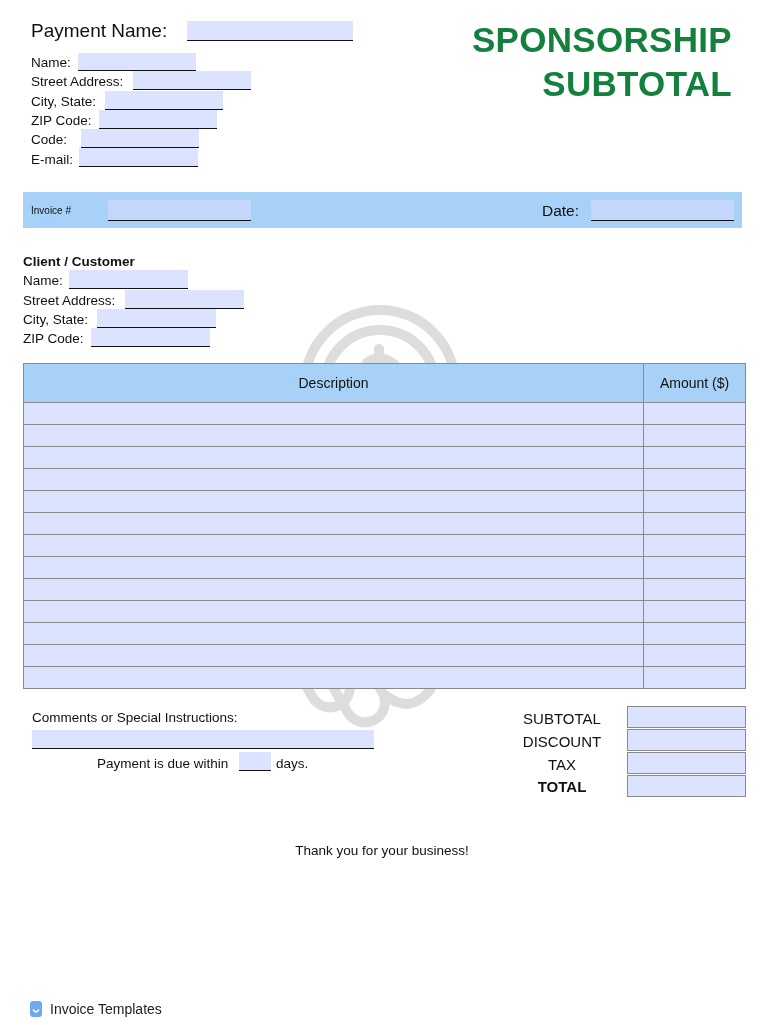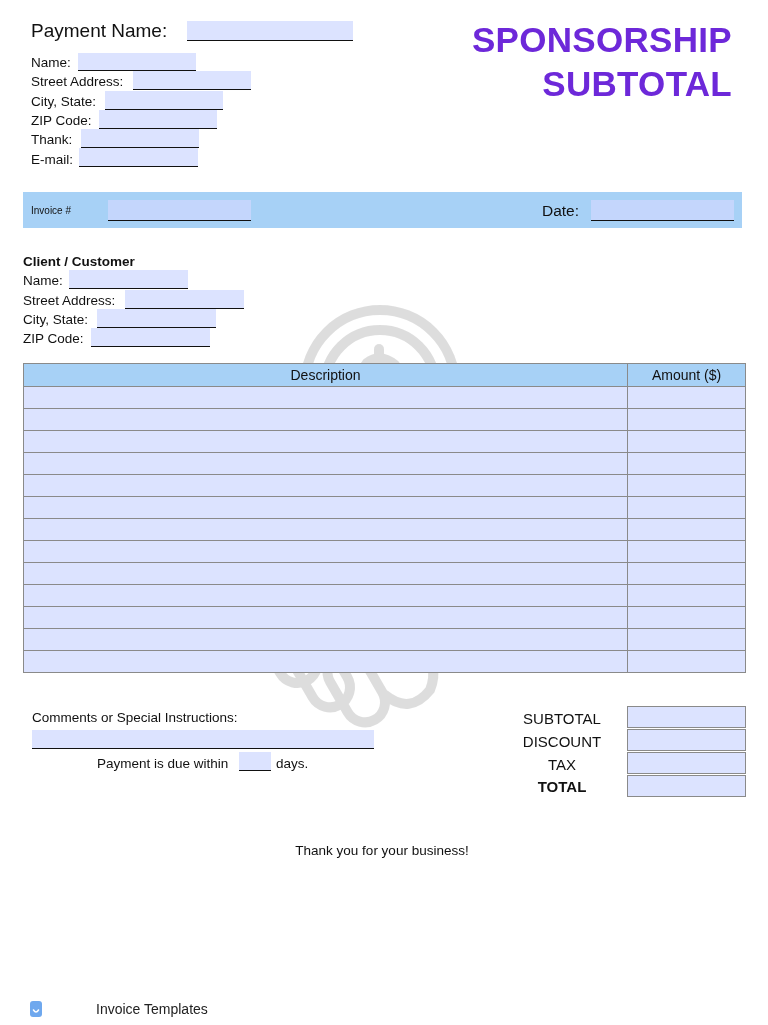--- a/index.html
+++ b/index.html
@@ -1,24 +1,24 @@
 <!DOCTYPE html>
 <html><head>
 <meta charset="utf-8">
 <style>
   html, body { margin:0; padding:0; background:#ffffff; }
   body { width:768px; height:1025px; position:relative; overflow:hidden; font-family:"Liberation Sans", sans-serif; color:#111; }
   .abs { position:absolute; }
   .lbl { position:absolute; font-size:13.5px; line-height:16px; white-space:nowrap; }
   .field { position:absolute; background:#dce3ff; border-bottom:1.5px solid #111; box-sizing:border-box; }
-  .title { position:absolute; right:36px; color:#6d28d9; font-weight:bold; font-size:35px; line-height:40px; text-align:center; letter-spacing:0.3px; }
+  .title { position:absolute; right:36px; color:#15803d; font-weight:bold; font-size:35px; line-height:40px; text-align:center; letter-spacing:0.3px; }
   .bar { position:absolute; left:23px; top:192px; width:719px; height:36px; background:#a7d1f6; }
   .bar .field { background:#c4d6fc; }
   table.items { position:absolute; left:23px; top:363px; width:723px; border-collapse:collapse; }
-  table.items th { background:#a7d1f6; height:22px; font-weight:normal; font-size:14px; border:1px solid #8a8a8a; padding:0; }
+  table.items th { background:#a7d1f6; height:22px; font-weight:normal; font-size:14px; border:1px solid #8a8a8a; padding:8px; }
   table.items td { background:#dce3ff; height:21px; border:1px solid #8a8a8a; border-top:1.5px solid #7d7d7d; padding:0; }
   .totals-box { position:absolute; left:627px; width:119px; height:22px; background:#dce3ff; border:1px solid #8a8a8a; box-sizing:border-box; }
   .tlabel { position:absolute; font-size:15px; width:100px; text-align:center; left:512px; }
   .watermark { position:absolute; left:235px; top:305px; width:300px; height:430px; pointer-events:none; opacity:0.5; }
 </style>
 </head>
 <body>
 
 <svg class="watermark" viewBox="0 0 300 430">
   <g fill="none" stroke="#bdbdbd" stroke-width="10" stroke-linecap="round" stroke-linejoin="round">
@@ -45,21 +45,21 @@
 
 <div class="lbl" style="left:31px; top:74px;">Street Address:</div>
 <div class="field" style="left:133px; top:71px; width:118px; height:19px;"></div>
 
 <div class="lbl" style="left:31px; top:94px;">City, State:</div>
 <div class="field" style="left:105px; top:91px; width:118px; height:19px;"></div>
 
 <div class="lbl" style="left:31px; top:113px;">ZIP Code:</div>
 <div class="field" style="left:99px; top:110px; width:118px; height:19px;"></div>
 
-<div class="lbl" style="left:31px; top:132px;">Thank:</div>
+<div class="lbl" style="left:31px; top:132px;">Code:</div>
 <div class="field" style="left:81px; top:129px; width:118px; height:19px;"></div>
 
 <div class="lbl" style="left:31px; top:152px;">E-mail:</div>
 <div class="field" style="left:79px; top:148px; width:119px; height:19px;"></div>
 
 <div class="title" style="top:20px;">SPONSORSHIP</div>
 <div class="title" style="top:64px;">SUBTOTAL</div>
 
 <div class="bar">
   <div class="lbl" style="left:8px; top:10px; font-size:10px; line-height:18px;">Invoice #</div>
@@ -156,19 +156,19 @@
 <div class="tlabel" style="top:756px;">TAX</div>
 <div class="tlabel" style="top:778px; font-weight:bold;">TOTAL</div>
 
 <div class="totals-box" style="top:706px;"></div>
 <div class="totals-box" style="top:729px;"></div>
 <div class="totals-box" style="top:752px;"></div>
 <div class="totals-box" style="top:775px;"></div>
 
 <div class="lbl" style="left:0; width:764px; text-align:center; top:843px;">Thank you for your business!</div>
 
-<div class="abs" style="left:30px; top:1001px; display:flex; align-items:center;gap:46px;">
+<div class="abs" style="left:30px; top:1001px; display:flex; align-items:center;">
   <svg width="12" height="16" viewBox="0 0 12 16">
     <rect x="0" y="0" width="12" height="16" rx="3" fill="#6fa8ee"></rect>
     <path d="M3.5 9 Q6 13 8.5 9" stroke="#ffffff" stroke-width="1.5" fill="none" stroke-linecap="round"></path>
   </svg>
   <span style="margin-left:8px; font-size:14px; color:#222;">Invoice Templates</span>
 </div>
 
 </body></html>

